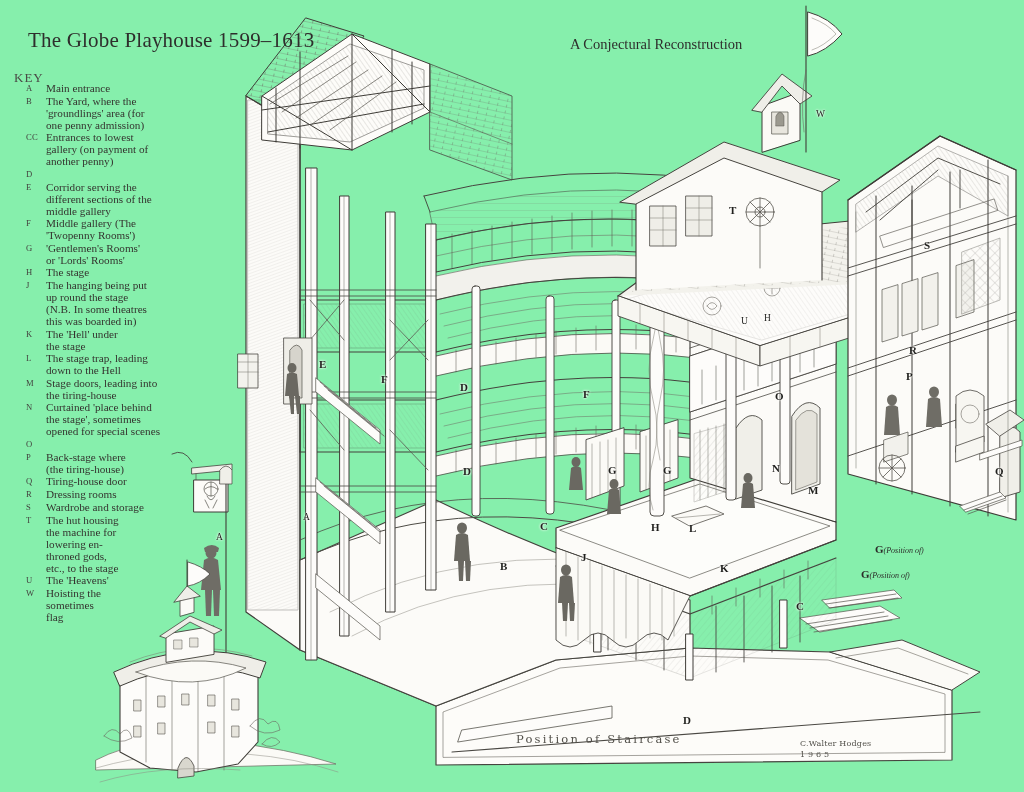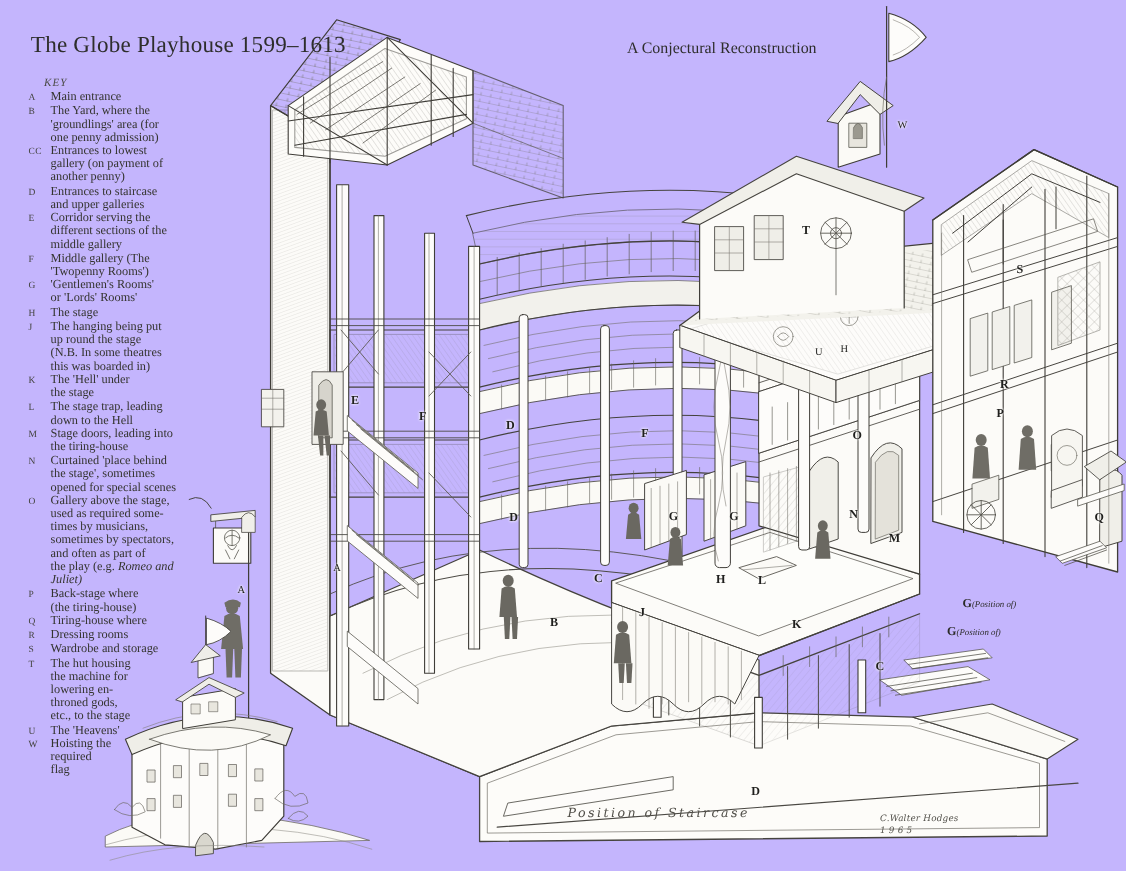--- a/index.html
+++ b/index.html
@@ -4,21 +4,21 @@
 <style>
   html, body {
     margin: 0;
     padding: 0;
     background: #ffffff;
   }
   #page {
     position: relative;
     width: 1024px;
     height: 792px;
-    background: #c4b5fd;
+    background: #86efac;
     overflow: hidden;
     font-family: "Liberation Serif", serif;
     color: #3a3a38;
   }
 
   
   #title {
     position: absolute;
     left: 28px;
     top: 28px;
@@ -32,26 +32,25 @@
     left: 570px;
     top: 34px;
     font-size: 14.5px;
     line-height: 1.45;
     color: #2e2e2c;
   }
 
   
   #key-head {
     position: absolute;
-    left: 40px;
+    left: 14px;
     top: 70px;
-    font-size: 10px;
+    font-size: 13px;
     letter-spacing: 1px;
     color: #4a4a46;
-    font-style: italic;
   }
   #key-list {
     position: absolute;
     left: 26px;
     top: 82px;
     width: 182px;
     font-size: 11.2px;
     line-height: 12.0px;
   }
   .key-row {
@@ -107,21 +106,20 @@
   .poslabel .paren {
     font-size: 8px;
     font-style: italic;
     font-weight: normal;
     text-align: right;
   }
 
   .handwriting {
     position: absolute;
     font-family: "DejaVu Serif", serif;
-    font-style: italic;
     color: #52504a;
     white-space: nowrap;
   }
   #staircase-label {
     left: 516px;
     top: 732px;
     font-size: 11.5px;
     letter-spacing: 2.2px;
   }
   #signature {
@@ -640,22 +638,20 @@
 one penny admission)</div>
       </div>
       <div class="key-row">
         <div class="key-letter">CC</div>
         <div class="key-text">Entrances to lowest
 gallery (on payment of
 another penny)</div>
       </div>
       <div class="key-row">
         <div class="key-letter">D</div>
-        <div class="key-text">Entrances to staircase
-and upper galleries</div>
       </div>
       <div class="key-row">
         <div class="key-letter">E</div>
         <div class="key-text">Corridor serving the
 different sections of the
 middle gallery</div>
       </div>
       <div class="key-row">
         <div class="key-letter">F</div>
         <div class="key-text">Middle gallery (The
@@ -693,36 +689,29 @@
 the tiring-house</div>
       </div>
       <div class="key-row">
         <div class="key-letter">N</div>
         <div class="key-text">Curtained 'place behind
 the stage', sometimes
 opened for special scenes</div>
       </div>
       <div class="key-row">
         <div class="key-letter">O</div>
-        <div class="key-text">Gallery above the stage,
-used as required some-
-times by musicians,
-sometimes by spectators,
-and often as part of
-the play (e.g. <i>Romeo and
-Juliet)</i></div>
       </div>
       <div class="key-row">
         <div class="key-letter">P</div>
         <div class="key-text">Back-stage where
 (the tiring-house)</div>
       </div>
       <div class="key-row">
         <div class="key-letter">Q</div>
-        <div class="key-text">Tiring-house where</div>
+        <div class="key-text">Tiring-house door</div>
       </div>
       <div class="key-row">
         <div class="key-letter">R</div>
         <div class="key-text">Dressing rooms</div>
       </div>
       <div class="key-row">
         <div class="key-letter">S</div>
         <div class="key-text">Wardrobe and storage</div>
       </div>
       <div class="key-row">
@@ -733,21 +722,21 @@
 throned gods,
 etc., to the stage</div>
       </div>
       <div class="key-row">
         <div class="key-letter">U</div>
         <div class="key-text">The 'Heavens'</div>
       </div>
       <div class="key-row">
         <div class="key-letter">W</div>
         <div class="key-text">Hoisting the
-required
+sometimes
 flag</div>
       </div>
     </div>
 
   <div id="callout-layer">
       <div class="callout small" style="left: 216px; top: 533px;">A</div>
       <div class="callout small" style="left: 303px; top: 513px;">A</div>
       <div class="callout" style="left: 500px; top: 561px;">B</div>
       <div class="callout" style="left: 540px; top: 521px;">C</div>
       <div class="callout" style="left: 796px; top: 601px;">C</div>

